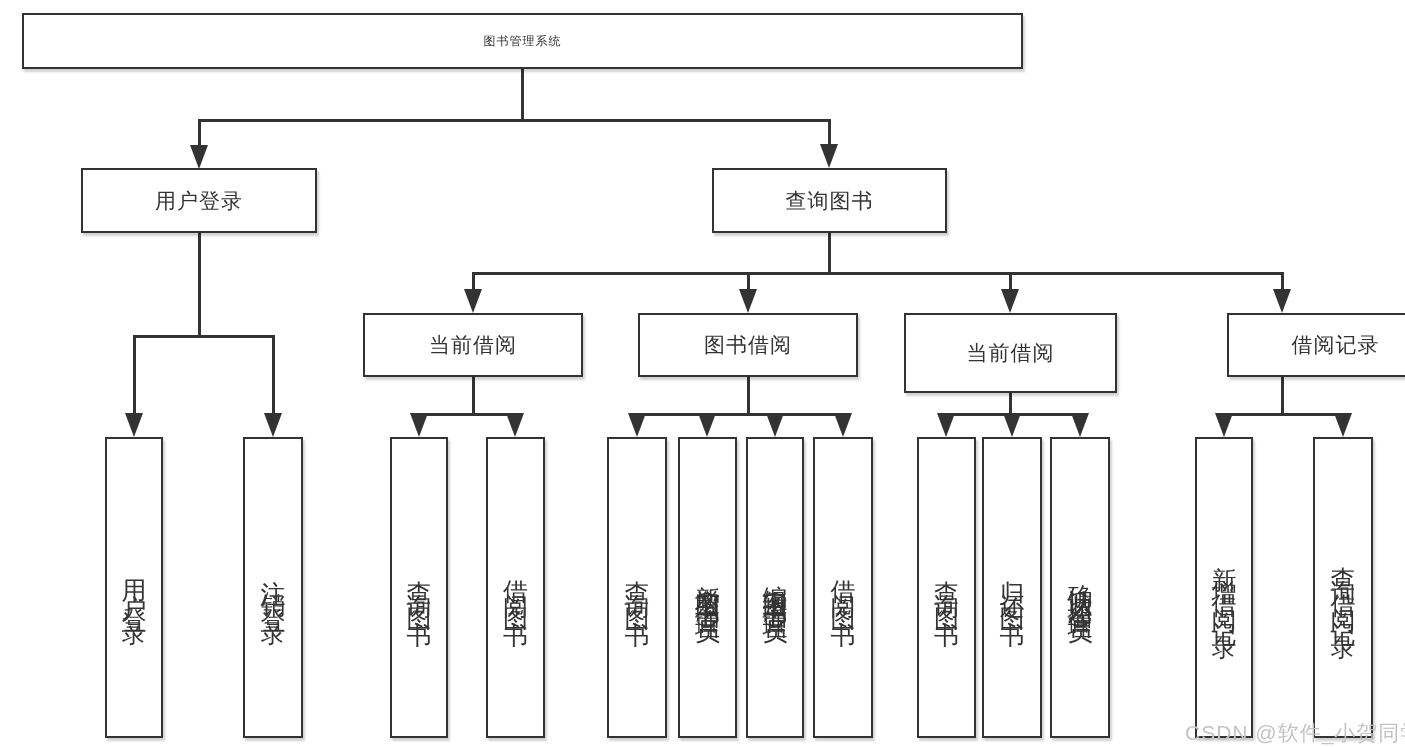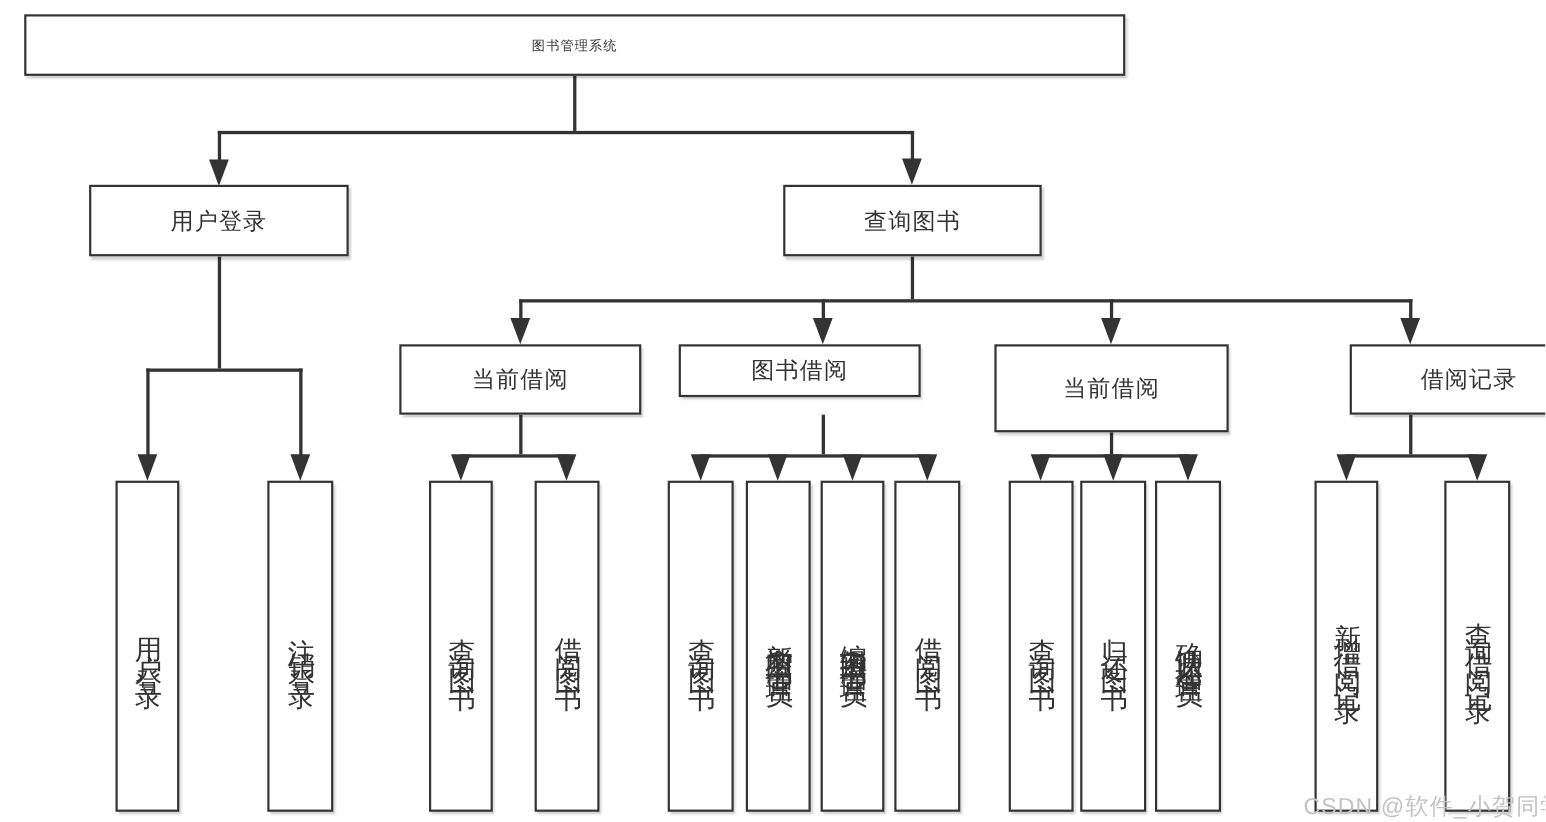--- a/index.html
+++ b/index.html
@@ -83,21 +83,21 @@
   <div class="arr" style="left:1071px;top:413px;"></div>
   <div class="arr" style="left:1215px;top:413px;"></div>
   <div class="arr" style="left:1334px;top:413px;"></div>
 
   <div class="node hnode root" style="left:22px;top:13px;width:1001px;height:56px;">图书管理系统</div>
 
   <div class="node hnode" style="left:81px;top:168px;width:236px;height:65px;">用户登录</div>
   <div class="node hnode" style="left:712px;top:168px;width:235px;height:65px;">查询图书</div>
 
   <div class="node hnode" style="left:363px;top:313px;width:220px;height:64px;">当前借阅</div>
-  <div class="node hnode" style="left:617px;top:313px;width:220px;height:48px;">图书借阅</div>
+  <div class="node hnode" style="left:638px;top:313px;width:220px;height:64px;">图书借阅</div>
   <div class="node hnode" style="left:904px;top:313px;width:213px;height:80px;">当前借阅</div>
   <div class="node hnode" style="left:1227px;top:313px;width:217px;height:64px;">借阅记录</div>
 
   <div class="node vnode" style="left:105px;top:437px;width:58px;height:301px;">
     <span>用户登录</span>
   </div>
   <div class="node vnode" style="left:243px;top:437px;width:60px;height:301px;">
     <span>注销登录</span>
   </div>
 

